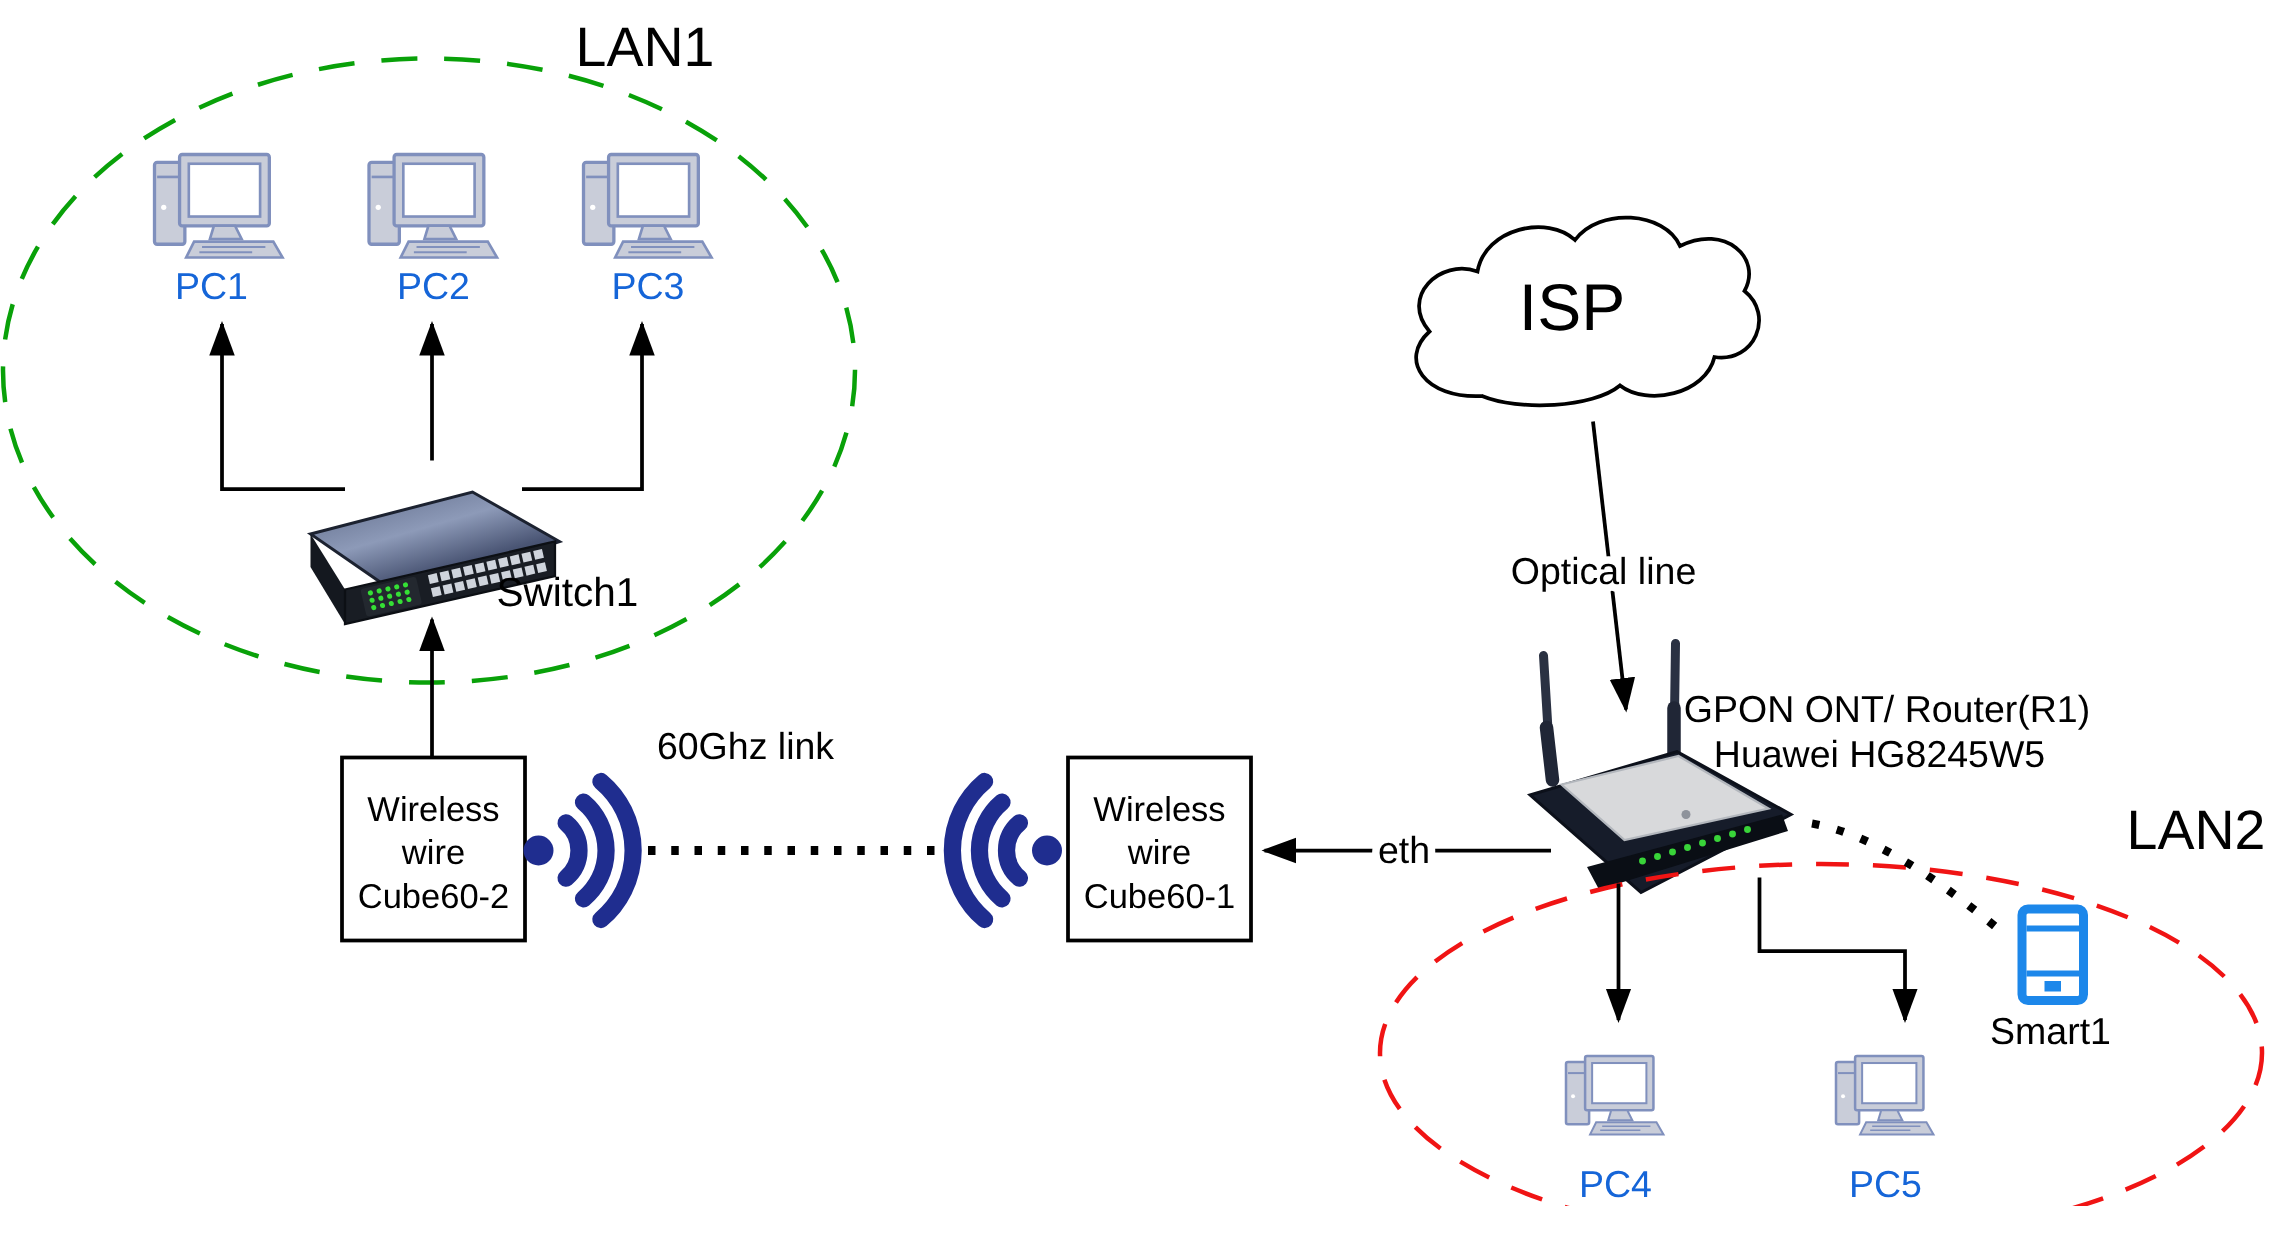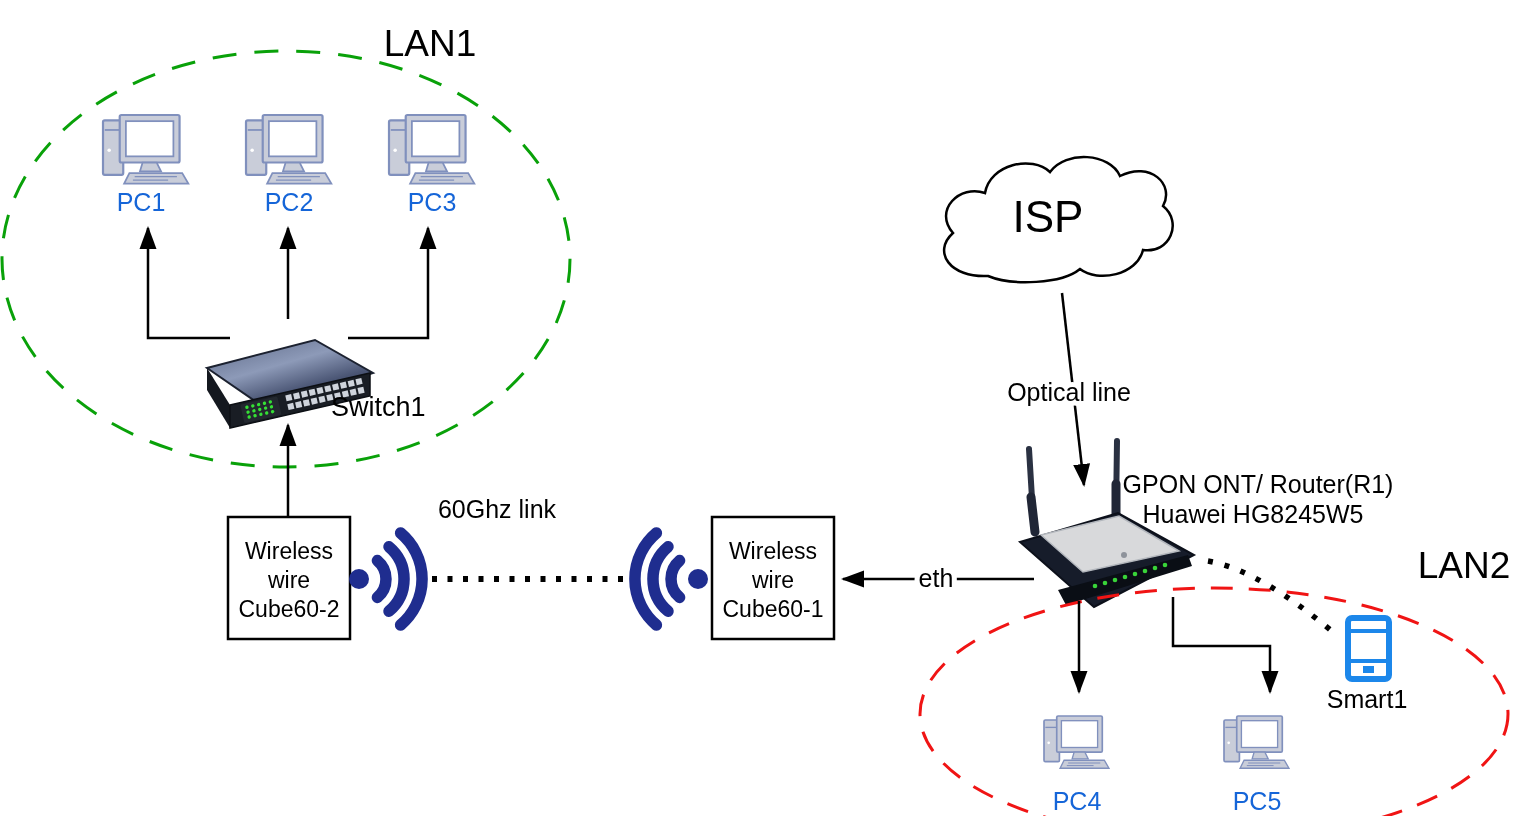--- a/index.html
+++ b/index.html
@@ -3,21 +3,20 @@
 <meta charset="utf-8">
 <style>
   html, body { margin: 0; padding: 0; background: #ffffff; }
   #canvas {
     position: relative;
     width: 1530px;
     height: 804px;
     background: #ffffff;
     overflow: hidden;
     font-family: "Liberation Sans", sans-serif;
-    margin-top: 12px;
   }
   svg { position: absolute; left: 0; top: 0; }
   text { font-family: "Liberation Sans", sans-serif; fill: #000000; }
   .big-label   { font-size: 37px; }
   .isp-label   { font-size: 44px; }
   .mid-label   { font-size: 25px; }
   .switch-label{ font-size: 27px; }
   .box-label   { font-size: 23px; }
   .pc-label    { font-size: 25px; fill: #1565d8; }
   .halo        { paint-order: stroke fill; stroke: #ffffff; stroke-width: 10px; stroke-linejoin: round; }

